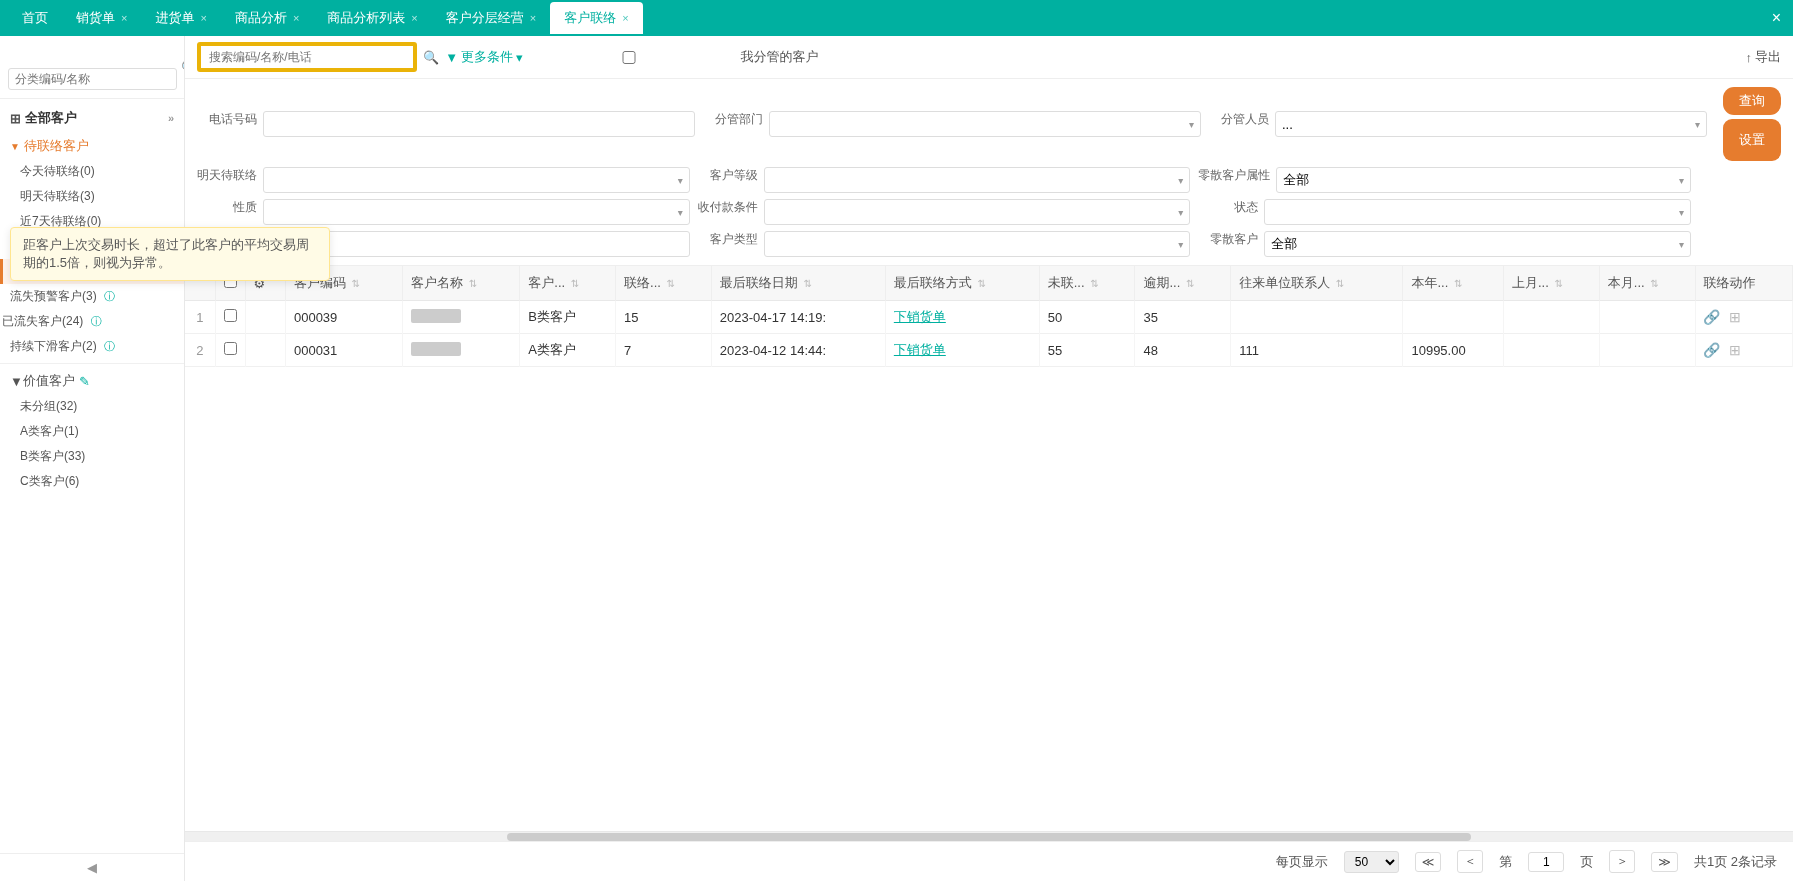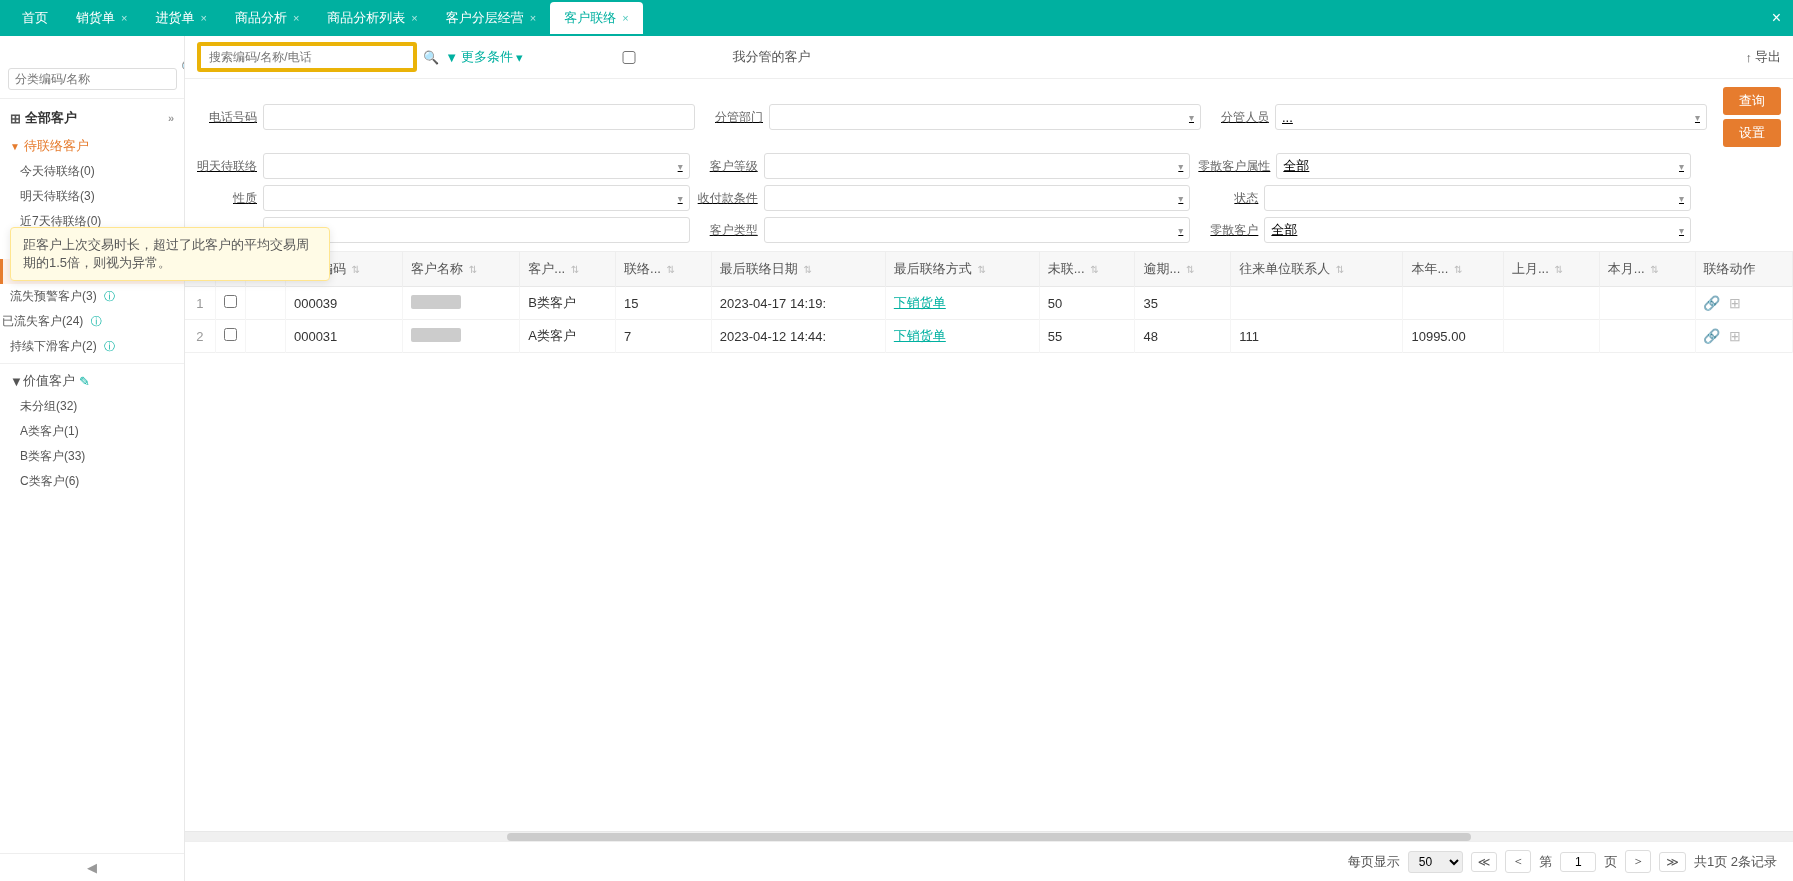--- a/index.html
+++ b/index.html
@@ -172,21 +172,21 @@
       color: #00b0a0;
       cursor: pointer;
       font-size: 12px;
       display: flex;
       align-items: center;
       gap: 3px;
     }
     .my-customers-cb {
       display: flex;
       align-items: center;
-      gap: 4px;
+      gap: 12px;
       font-size: 12px;
       color: #555;
       cursor: pointer;
     }
     .export-btn {
       margin-left: auto;
       border: none;
       background: none;
       color: #555;
       cursor: pointer;
@@ -204,24 +204,23 @@
     }
     .filter-row {
       display: flex;
       align-items: center;
       margin-bottom: 6px;
       gap: 8px;
     }
     .filter-row:last-child { margin-bottom: 0; }
     .filter-field {
       display: flex;
-      align-items: center;
+      align-items: flex-start;
       flex: 1;
       min-width: 0;
-      text-decoration: underline;
     }
     .filter-field label {
       font-size: 12px;
       color: #666;
       white-space: nowrap;
       min-width: 60px;
       text-align: right;
       margin-right: 6px;
     }
     .filter-select {
@@ -246,32 +245,32 @@
       border-radius: 3px;
       padding: 3px 6px;
       font-size: 12px;
       outline: none;
       min-height: 26px;
     }
     .query-btn {
       background: #e67c2e;
       color: #fff;
       border: none;
-      border-radius: 3px;
+      border-radius: 11px;
       padding: 5px 16px;
       cursor: pointer;
       font-size: 13px;
       white-space: nowrap;
     }
     .settings-btn {
       background: #e67c2e;
       color: #fff;
       border: none;
-      border-radius: 3px;
-      padding: 5px 14px;
+      border-radius: 9px;
+      padding: 12px 14px;
       cursor: pointer;
       font-size: 13px;
       white-space: nowrap;
     }
 
     
     .table-wrapper {
       flex: 1;
       overflow: auto;
       background: #fff;
@@ -328,21 +327,21 @@
     }
 
     
     .pagination {
       background: #fff;
       border-top: 1px solid #eee;
       padding: 8px 16px;
       display: flex;
       align-items: center;
       justify-content: flex-end;
-      gap: 8px;
+      gap: 16px;
       font-size: 12px;
       color: #555;
     }
     .pagination .page-size-select {
       border: 1px solid #ddd;
       border-radius: 3px;
       padding: 2px 6px;
       font-size: 12px;
       outline: none;
     }

